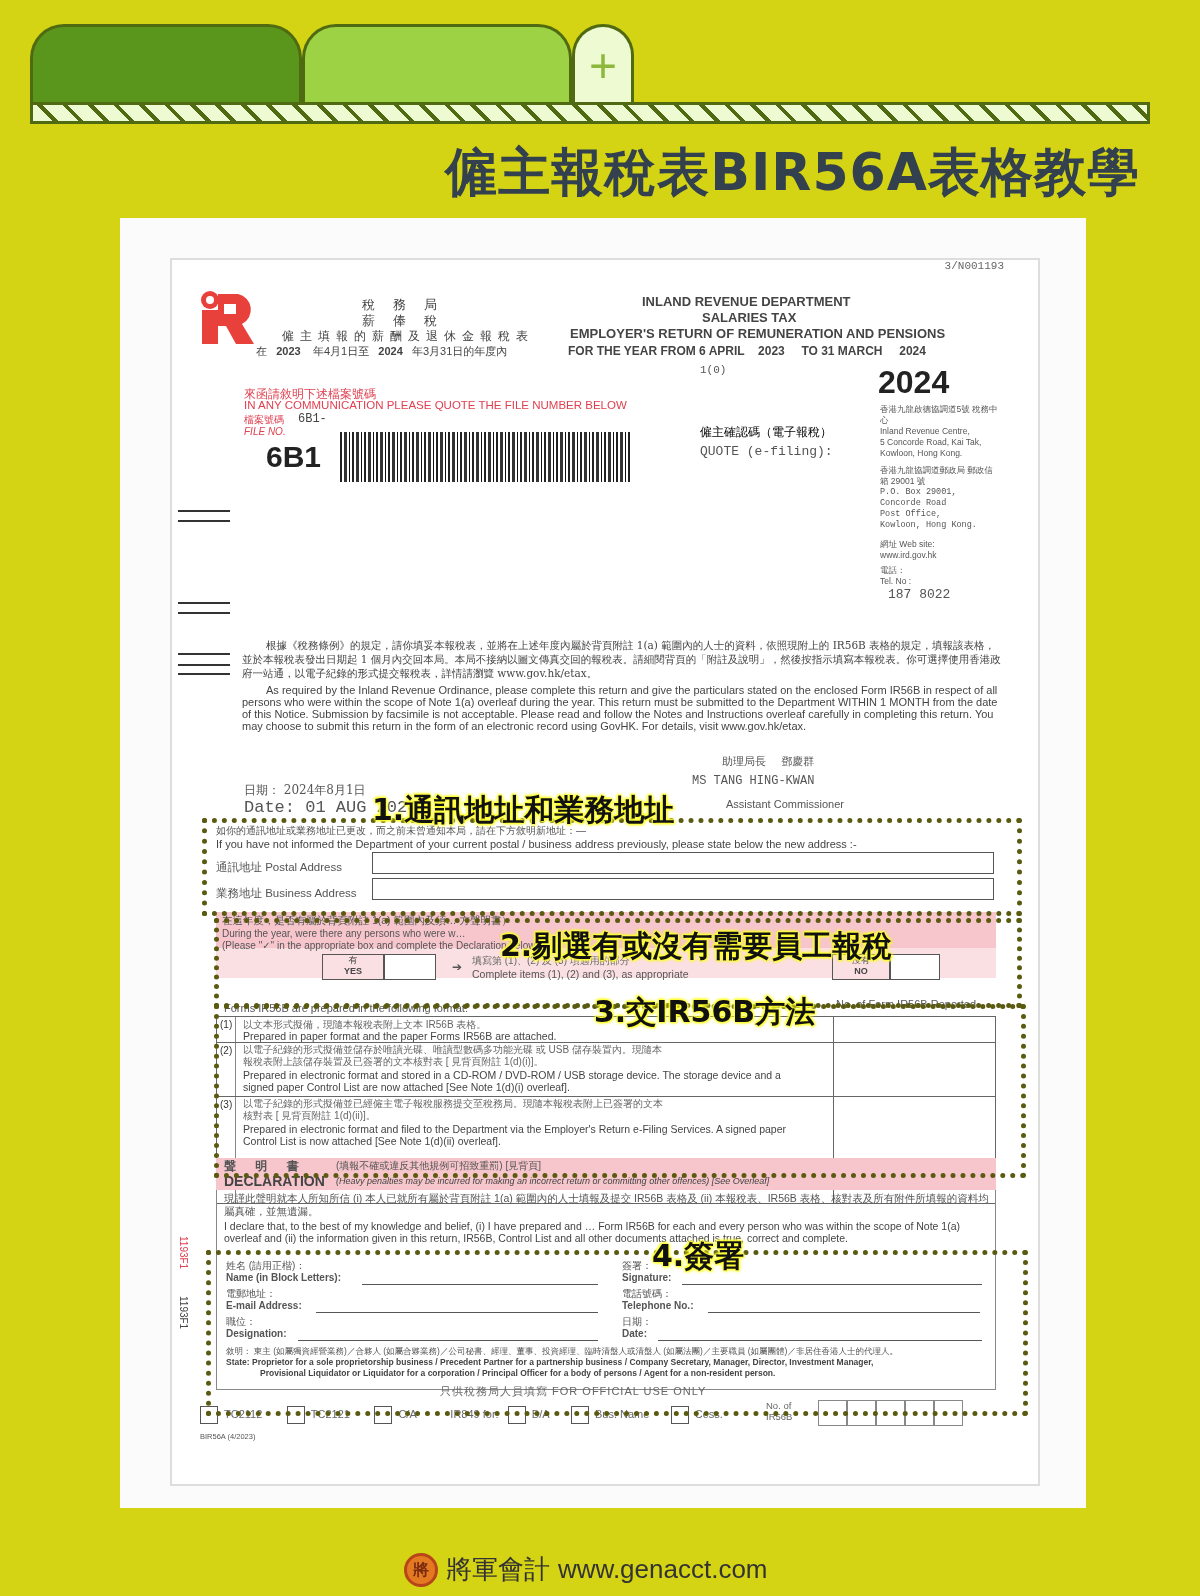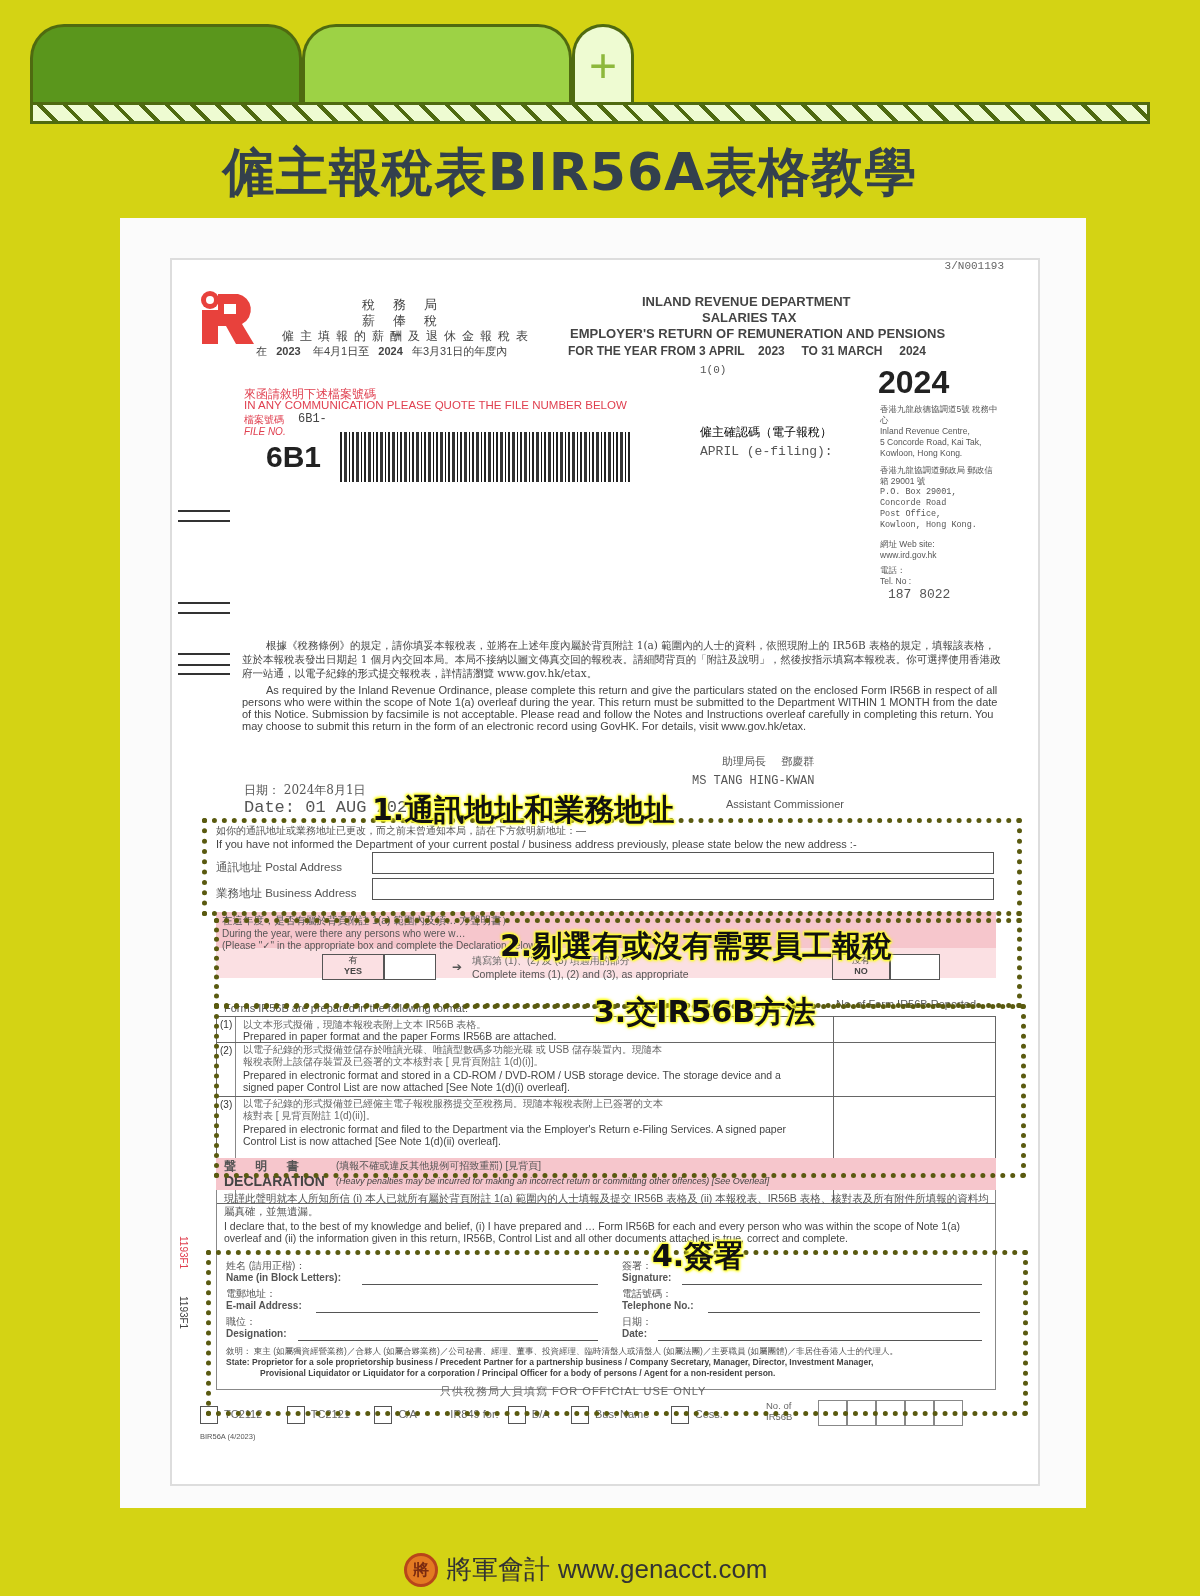--- a/index.html
+++ b/index.html
@@ -4,21 +4,21 @@
 <style>
 *{box-sizing:border-box;margin:0;padding:0}
 html,body{width:1200px;height:1596px;background:#d4d314;overflow:hidden;font-family:"Liberation Sans",sans-serif}
 body{position:relative}
 
 .tab{position:absolute;top:24px;height:80px;border:3px solid #4f6a10;border-bottom:none;border-radius:34px 34px 0 0}
 .tab1{left:30px;width:272px;background:#5a961c}
 .tab2{left:302px;width:270px;background:#9dd245}
 .tab3{left:572px;width:62px;background:#eefbd2;display:flex;align-items:center;justify-content:center;color:#8db83c;font-size:48px;font-weight:300;line-height:1}
 .stripe{position:absolute;left:30px;top:102px;width:1120px;height:22px;border:3px solid #4f6a10;background:repeating-linear-gradient(45deg,#eefbd2 0 14px,#4f6a10 14px 18px)}
-.main-title{position:absolute;left:0;width:1140px;top:138px;text-align:center;font-size:52px;font-weight:bold;color:#33404d;letter-spacing:1px;font-family:"DejaVu Sans",sans-serif}
+.main-title{position:absolute;left:0;width:1140px;top:138px;text-align:right;font-size:52px;font-weight:bold;color:#33404d;letter-spacing:1px;font-family:"DejaVu Sans",sans-serif}
 
 .card{position:absolute;left:120px;top:218px;width:966px;height:1290px;background:#fbfbfb}
 .paper{position:absolute;left:170px;top:258px;width:870px;height:1228px;background:#fff;border:2px solid #ddd}
 .t{position:absolute;white-space:nowrap;color:#333}
 .hdr-cn{font-family:"DejaVu Serif",serif;font-size:13px;letter-spacing:18px;color:#444}
 .hdr-en{font-size:13px;font-weight:bold;color:#444}
 .red{color:#e04050}
 .mono{font-family:"Liberation Mono",monospace}
 .small{font-size:11px}
 .para{font-size:11px;line-height:13px;color:#444;white-space:normal;width:760px}
@@ -59,35 +59,35 @@
   <div class="t hdr-cn" style="left:190px;top:36px">稅務局</div>
   <div class="t hdr-cn" style="left:190px;top:52px">薪俸稅</div>
   <div class="t" style="left:110px;top:68px;font-size:12px;letter-spacing:6px;color:#444;font-family:'DejaVu Serif',serif">僱主填報的薪酬及退休金報稅表</div>
   <div class="t" style="left:84px;top:84px;font-size:11px;color:#444">
     <span>在</span>&nbsp;&nbsp;&nbsp;<b>2023</b>&nbsp;&nbsp;&nbsp;&nbsp;<span>年4月1日至</span>&nbsp;&nbsp;&nbsp;<b>2024</b>&nbsp;&nbsp;&nbsp;<span>年3月31日的年度內</span>
   </div>
   <div class="t hdr-en" style="left:470px;top:34px">INLAND REVENUE DEPARTMENT</div>
   <div class="t hdr-en" style="left:530px;top:50px">SALARIES TAX</div>
   <div class="t hdr-en" style="left:398px;top:66px">EMPLOYER'S RETURN OF REMUNERATION AND PENSIONS</div>
   <div class="t" style="left:396px;top:84px;font-size:12px;font-weight:bold;color:#444">
-    <span>FOR THE YEAR FROM 3 APRIL</span>&nbsp;&nbsp;&nbsp;&nbsp;<span>2023</span>&nbsp;&nbsp;&nbsp;&nbsp;&nbsp;<span>TO 31 MARCH</span>&nbsp;&nbsp;&nbsp;&nbsp;&nbsp;<span>2024</span>
+    <span>FOR THE YEAR FROM 6 APRIL</span>&nbsp;&nbsp;&nbsp;&nbsp;<span>2023</span>&nbsp;&nbsp;&nbsp;&nbsp;&nbsp;<span>TO 31 MARCH</span>&nbsp;&nbsp;&nbsp;&nbsp;&nbsp;<span>2024</span>
   </div>
   <div class="t mono small" style="left:528px;top:104px;color:#555">1(0)</div>
   <div class="t" style="left:706px;top:104px;font-size:32px;font-weight:bold;color:#222">2024</div>
 
   <div class="t red" style="left:72px;top:126px;font-size:12px">來函請敘明下述檔案號碼</div>
   <div class="t red" style="left:72px;top:139px;font-size:11.5px">IN ANY COMMUNICATION PLEASE QUOTE THE FILE NUMBER BELOW</div>
   <div class="t red" style="left:72px;top:153px;font-size:10px">檔案號碼</div>
   <div class="t mono" style="left:126px;top:152px;font-size:12px;color:#444">6B1-</div>
   <div class="t red" style="left:72px;top:166px;font-size:10px;font-style:italic">FILE NO.</div>
   <div class="t" style="left:94px;top:180px;font-size:30px;font-weight:bold;color:#222">6B1</div>
   <div class="t" style="left:168px;top:172px;width:290px;height:50px;background:repeating-linear-gradient(90deg,#222 0 2px,#fff 2px 4px,#333 4px 7px,#fff 7px 9px,#111 9px 10px,#fff 10px 12px)"></div>
 
   <div class="t" style="left:528px;top:164px;font-size:12px;color:#000000;font-family:'DejaVu Serif',serif">僱主確認碼（電子報稅）</div>
-  <div class="t mono" style="left:528px;top:184px;font-size:13px;color:#555">APRIL (e-filing):</div>
+  <div class="t mono" style="left:528px;top:184px;font-size:13px;color:#555">QUOTE (e-filing):</div>
 
   <div class="t" style="left:708px;top:144px;font-size:8.5px;line-height:11px;color:#555;white-space:normal;width:120px">
     <div>香港九龍啟德協調道5號 稅務中心</div>
     <div>Inland Revenue Centre,</div>
     <div>5 Concorde Road, Kai Tak,</div>
     <div>Kowloon, Hong Kong.</div>
     <div style="height:6px"></div>
     <div>香港九龍協調道郵政局 郵政信箱 29001 號</div>
     <div class="mono">P.O. Box 29001,</div>
     <div class="mono">Concorde Road</div>

